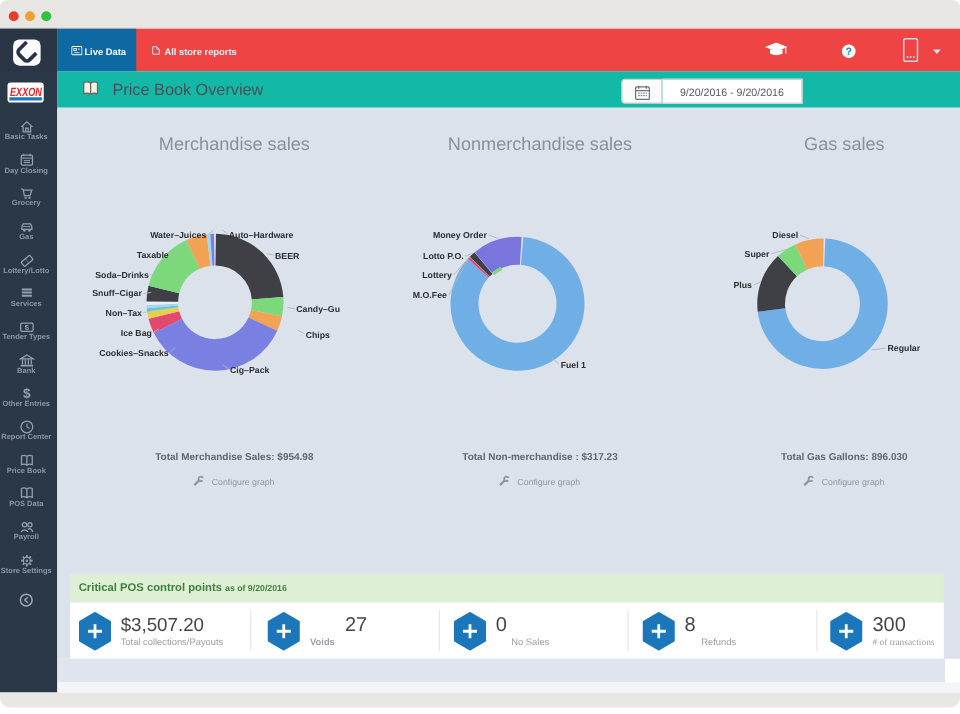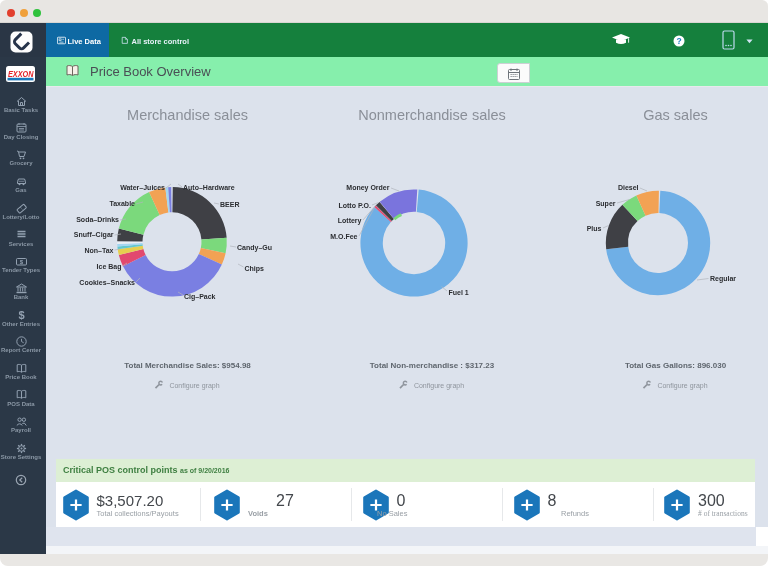--- a/index.html
+++ b/index.html
@@ -3,24 +3,24 @@
 <meta charset="utf-8">
 <style>
 html,body{margin:0;padding:0;background:#fff;}
 *{box-sizing:border-box;font-family:"Liberation Sans",sans-serif;}
 #stage{position:relative;width:768px;height:571px;background:#fff;overflow:hidden;}
 #titlebar{position:absolute;left:0;top:0;width:768px;height:23px;background:#e8e6e3;border-radius:6px 6px 0 0;box-shadow:inset 0 -1px 0 #d8d6d2;}
 .dot{position:absolute;top:9px;width:8px;height:8px;border-radius:50%;}
 #win{position:absolute;left:0;top:23px;width:768px;height:531px;}
 #sidebar{position:absolute;left:0;top:0;width:46px;height:530.5px;background:#2b3847;}
 #logoblk{position:absolute;left:0;top:0;width:46px;height:34px;background:#2a3645;}
-#navbar{position:absolute;left:46px;top:0;width:722px;height:34px;background:#15803d;}
+#navbar{position:absolute;left:46px;top:0;width:722px;height:34px;background:#ef4444;}
 #tab1{position:absolute;left:0;top:0;width:63px;height:34px;background:#0e69a3;}
 .navtxt{position:absolute;color:#fff;font-size:7.5px;font-weight:bold;top:13.5px;}
-#header{position:absolute;left:46px;top:34px;width:722px;height:30px;background:#86efac;border-bottom:1px solid #e8e9ec;}
+#header{position:absolute;left:46px;top:34px;width:722px;height:30px;background:#14b8a6;border-bottom:1px solid #e8e9ec;}
 #content{position:absolute;left:46px;top:64px;width:722px;height:466.5px;background:#fff;}
 #canvas{position:absolute;left:0;top:0;width:733px;height:440px;background:#dce2ec;}
 #greenbar{position:absolute;left:10px;top:372px;width:699px;height:23px;background:#ddefd4;}
 #statrow{position:absolute;left:10px;top:395px;width:699px;height:45px;background:#fff;}
 #strip2{position:absolute;left:0;top:440px;width:709.5px;height:19px;background:#dfe4ee;}
 #strip3{position:absolute;left:0;top:459px;width:722px;height:7.5px;background:#f3f5f8;}
 #winbottom{position:absolute;left:0;top:553.5px;width:768px;height:12.5px;background:#e9e7e4;border-radius:0 0 8px 8px;}
 .hex{position:absolute;width:28px;height:32px;}
 .val{position:absolute;color:#43474c;top:11px;line-height:16px;}
 .lbl{position:absolute;color:#9aa0a6;font-size:7.5px;top:26.5px;white-space:nowrap;}
@@ -47,21 +47,21 @@
       <svg style="position:absolute;left:10.5px;top:12.5px" width="9" height="9" viewBox="0 0 11 11">
           <rect x="0.5" y="1.5" width="10" height="8" rx="1" fill="none" stroke="#fff"></rect>
           <rect x="2.5" y="3.5" width="2.5" height="2" fill="none" stroke="#fff" stroke-width="0.8"></rect>
           <path d="M6.5 4 h2 M3 7.5 h5" stroke="#fff" stroke-width="0.8"></path>
         </svg>
       <div class="navtxt" style="left:21.5px;">Live Data</div>
       <svg style="position:absolute;left:74.5px;top:12px" width="8" height="9.5" viewBox="0 0 10 11">
           <path d="M1.5 2.5 h4 l2.5 2.5 v5 h-6.5 z" fill="none" stroke="#cfe3f2"></path>
           <path d="M5.5 2.5 v2.5 h2.5" fill="none" stroke="#cfe3f2" stroke-width="0.8"></path>
         </svg>
-      <div class="navtxt" style="left:85.5px;color:#e8f2fa;">All store control</div>
+      <div class="navtxt" style="left:85.5px;color:#e8f2fa;">All store reports</div>
       <svg style="position:absolute;left:566px;top:11px" width="18" height="13" viewBox="0 0 18 13">
           <path d="M9 0 L18 3.6 L9 7.2 L0 3.6 Z" fill="#fff"></path>
           <path d="M4 5.5 v3.2 q5 2.8 10 0 v-3.2" fill="#fff"></path>
           <path d="M16.6 4.2 v4.5" stroke="#fff" stroke-width="0.9" fill="none"></path>
         </svg>
       <circle></circle>
       <svg style="position:absolute;left:627px;top:12px" width="12" height="12" viewBox="0 0 12 12">
           <circle cx="6" cy="6" r="5.5" fill="#fff"></circle>
           <text x="6" y="9" font-size="8.5" font-weight="bold" fill="#1f81c3" text-anchor="middle">?</text>
         </svg>
@@ -81,20 +81,21 @@
         <path d="M6.5 1.5 V10.5" stroke="#6b655c" stroke-width="1"></path>
       </svg>
       <div style="position:absolute;left:44px;top:7px;font-size:13px;color:#4a4f55;">Price Book Overview</div>
       <div style="position:absolute;left:451px;top:5.5px;width:33px;height:20px;border:1px solid #ccd0d4;border-radius:3px 0 0 3px;background:#fbfbfb;">
         <svg style="position:absolute;left:10px;top:4px" width="12" height="12" viewBox="0 0 12 12">
             <rect x="0.5" y="1.5" width="11" height="10" rx="1" fill="none" stroke="#6e747a"></rect>
             <path d="M3 0.5 v2.5 M9 0.5 v2.5 M0.5 4.5 h11" stroke="#6e747a"></path>
             <path d="M2.5 6.5 h7 M2.5 8.5 h7" stroke="#6e747a" stroke-width="0.8" stroke-dasharray="1.3 0.7"></path>
           </svg>
       </div>
+      <div style="position:absolute;left:484px;top:5.5px;width:112px;height:20px;border:1px solid #ccd0d4;border-left:none;background:#fff;font-size:8.5px;color:#555a60;line-height:20px;text-align:center;">9/20/2016 - 9/20/2016</div>
       <div style="position:absolute;left:596px;top:5.5px;width:27px;height:20px;border:3px solid #000000;border-left:1px solid #ccd0d4;border-radius:0 3px 3px 0;background:#fbfbfb;font-size:9px;color:#62676d;line-height:20px;text-align:center;margin-top:48px;">Go</div>
     </div>
     <div id="content">
       <div id="canvas">
         <svg id="charts" style="position:absolute;left:0;top:0" width="709" height="372" viewBox="0 0 709 372">
         <text x="141.5" y="33.0" font-size="14.5" font-weight="normal" fill="#8a8f98" text-anchor="middle">Merchandise sales</text>
 <text x="386.0" y="33.0" font-size="14.5" font-weight="normal" fill="#8a8f98" text-anchor="middle">Nonmerchandise sales</text>
 <text x="629.5" y="33.0" font-size="14.5" font-weight="normal" fill="#8a8f98" text-anchor="middle">Gas sales</text>
 <path d="M126.77 100.01 A54.8 54.8 0 0 1 180.65 150.69 L155.42 152.59 A29.5 29.5 0 0 0 126.41 125.30 Z" fill="#3f4045"></path>
 <path d="M180.65 150.69 A54.8 54.8 0 0 1 179.58 166.29 L154.84 160.98 A29.5 29.5 0 0 0 155.42 152.59 Z" fill="#7bd97c"></path>
@@ -200,21 +201,21 @@
 <path d="M14 1.8 L26 8.8 V24.2 L14 31.2 L2 24.2 V8.8 Z" fill="#1b76ba" stroke="#1b76ba" stroke-width="2.4" stroke-linejoin="round"></path>
 <path d="M14 10.7 V22.3 M8.2 16.5 H19.8" stroke="#fff" stroke-width="2.3"></path>
           </svg>
 <div class="val" style="left:192px;font-size:16px;margin-left:28px;">27</div>
 <div class="lbl" style="left:192px;font-weight:bold;">Voids</div>
 <svg class="hex" style="left:305.5px;top:7px" width="28" height="33" viewBox="0 0 28 33">
 <path d="M14 1.8 L26 8.8 V24.2 L14 31.2 L2 24.2 V8.8 Z" fill="#1b76ba" stroke="#1b76ba" stroke-width="2.4" stroke-linejoin="round"></path>
 <path d="M14 10.7 V22.3 M8.2 16.5 H19.8" stroke="#fff" stroke-width="2.3"></path>
           </svg>
 <div class="val" style="left:340.5px;font-size:16px;">0</div>
-<div class="lbl" style="left:321px;text-align:right;">No Sales</div>
+<div class="lbl" style="left:353px;text-align:right;">No Sales</div>
 <svg class="hex" style="left:456.5px;top:7px" width="28" height="33" viewBox="0 0 28 33">
 <path d="M14 1.8 L26 8.8 V24.2 L14 31.2 L2 24.2 V8.8 Z" fill="#1b76ba" stroke="#1b76ba" stroke-width="2.4" stroke-linejoin="round"></path>
 <path d="M14 10.7 V22.3 M8.2 16.5 H19.8" stroke="#fff" stroke-width="2.3"></path>
           </svg>
 <div class="val" style="left:491.5px;font-size:16px;">8</div>
 <div class="lbl" style="left:505px;">Refunds</div>
 <svg class="hex" style="left:607px;top:7px" width="28" height="33" viewBox="0 0 28 33">
 <path d="M14 1.8 L26 8.8 V24.2 L14 31.2 L2 24.2 V8.8 Z" fill="#1b76ba" stroke="#1b76ba" stroke-width="2.4" stroke-linejoin="round"></path>
 <path d="M14 10.7 V22.3 M8.2 16.5 H19.8" stroke="#fff" stroke-width="2.3"></path>
           </svg>

